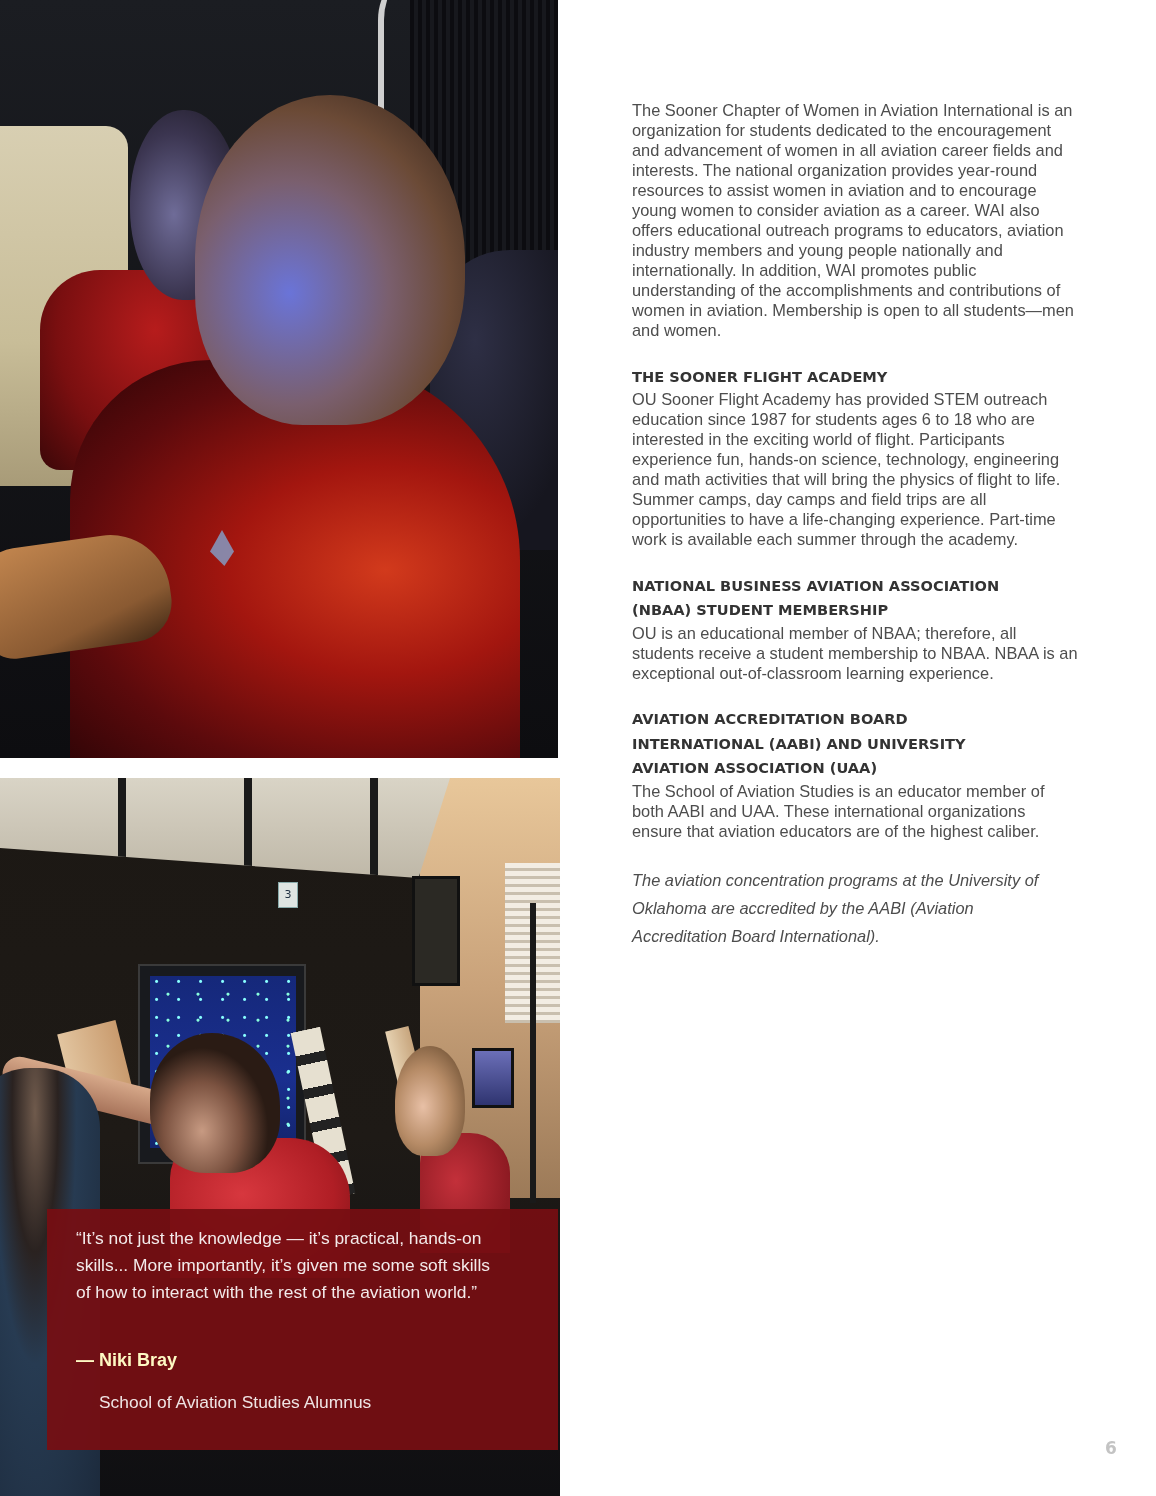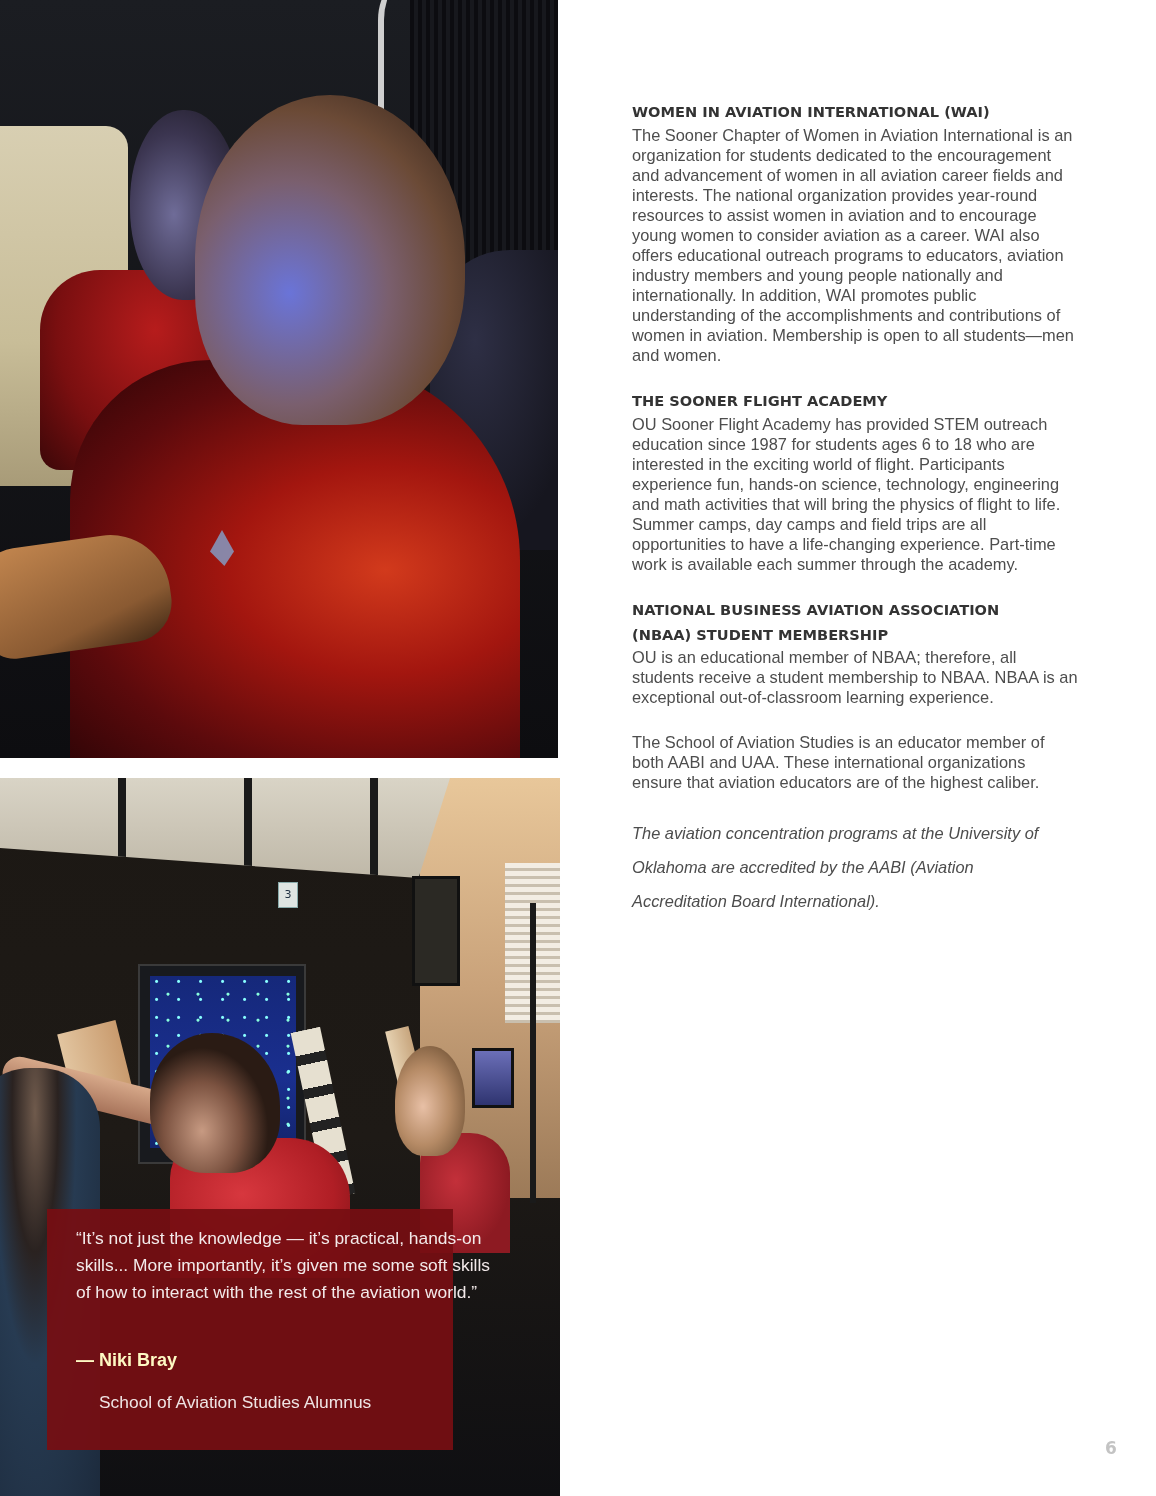--- a/index.html
+++ b/index.html
@@ -147,21 +147,21 @@
       border-radius: 30px 40px 0 0;
     }
     .photo-bottom .left-person {
       position: absolute; left: -30px; top: 290px; width: 130px; height: 440px;
       background: radial-gradient(ellipse at 50% 10%, #6f5a4c 0%, #2a2220 25%, #273b52 45%, #1c2a3c 100%);
       border-radius: 60px 60px 0 0;
     }
 
     
     .quote-box {
-      position: absolute; left: 47px; top: 1209px; width: 406px; height: 241px;
+      position: absolute; left: 47px; top: 1209px; width: 511px; height: 241px;
       background: rgba(118, 14, 18, 0.93);
       padding: 16px 30px 0 29px;
       color: #f4ecec;
     }
     .quote-text {
       font-family: "Liberation Sans", sans-serif;
       font-size: 17.4px; line-height: 27.2px; color: #f3eaea; width: 420px;
     }
     .quote-author {
       margin-top: 40px; font-family: "Liberation Sans", sans-serif; font-weight: bold;
@@ -179,21 +179,21 @@
     }
     .section { margin-bottom: 24.5px; }
     .section h2 {
       font-family: "DejaVu Sans", sans-serif; font-weight: bold;
       font-size: 14.6px; line-height: 24.6px; color: #333333; letter-spacing: 0;
     }
     .section p {
       font-size: 16.4px; line-height: 20px; color: #4d4d4d;
     }
     .note {
-      font-style: italic; font-size: 16.4px; line-height: 34px; color: #4d4d4d;
+      font-style: italic; font-size: 16.4px; line-height: 28px; color: #4d4d4d;
     }
 
     .page-number {
       position: absolute; left: 1105px; top: 1438px;
       font-family: "DejaVu Sans", sans-serif; font-weight: bold; font-size: 17px; color: #c3c3c3;
     }
   </style>
 </head>
 <body>
 
@@ -232,30 +232,30 @@
 </div>
 
 <div class="quote-box">
   <p class="quote-text">“It’s not just the knowledge — it’s practical, hands-on skills... More importantly, it’s given me some soft skills of how to interact with the rest of the aviation world.”</p>
   <p class="quote-author">— Niki Bray</p>
   <p class="quote-role">School of Aviation Studies Alumnus</p>
 </div>
 
 <div class="text-column">
   <div class="section">
-    <h2>WOMEN IN AVIATION INTERNATIONAL (WAI)</h2>
     <p>The Sooner Chapter of Women in Aviation International is an organization for students dedicated to the encouragement and advancement of women in all aviation career fields and interests. The national organization provides year-round resources to assist women in aviation and to encourage young women to consider aviation as a career. WAI also offers educational outreach programs to educators, aviation industry members and young people nationally and internationally. In addition, WAI promotes public understanding of the accomplishments and contributions of women in aviation. Membership is open to all students—men and women.</p>
   </div>
   <div class="section">
     <h2>THE SOONER FLIGHT ACADEMY</h2>
     <p>OU Sooner Flight Academy has provided STEM outreach education since 1987 for students ages 6 to 18 who are interested in the exciting world of flight. Participants experience fun, hands-on science, technology, engineering and math activities that will bring the physics of flight to life. Summer camps, day camps and field trips are all opportunities to have a life-changing experience. Part-time work is available each summer through the academy.</p>
   </div>
   <div class="section">
     <h2 style="width:400px">NATIONAL BUSINESS AVIATION ASSOCIATION (NBAA) STUDENT MEMBERSHIP</h2>
     <p>OU is an educational member of NBAA; therefore, all students receive a student membership to NBAA. NBAA is an exceptional out-of-classroom learning experience.</p>
   </div>
   <div class="section">
+    <h2 style="width:370px">AVIATION ACCREDITATION BOARD INTERNATIONAL (AABI) AND UNIVERSITY AVIATION ASSOCIATION (UAA)</h2>
     <p style="width:420px">The School of Aviation Studies is an educator member of both AABI and UAA. These international organizations ensure that aviation educators are of the highest caliber.</p>
   </div>
   <p class="note" style="width:420px">The aviation concentration programs at the University of Oklahoma are accredited by the AABI (Aviation Accreditation Board International).</p>
 </div>
 
 <div class="page-number">6</div>
 
 </body></html>

